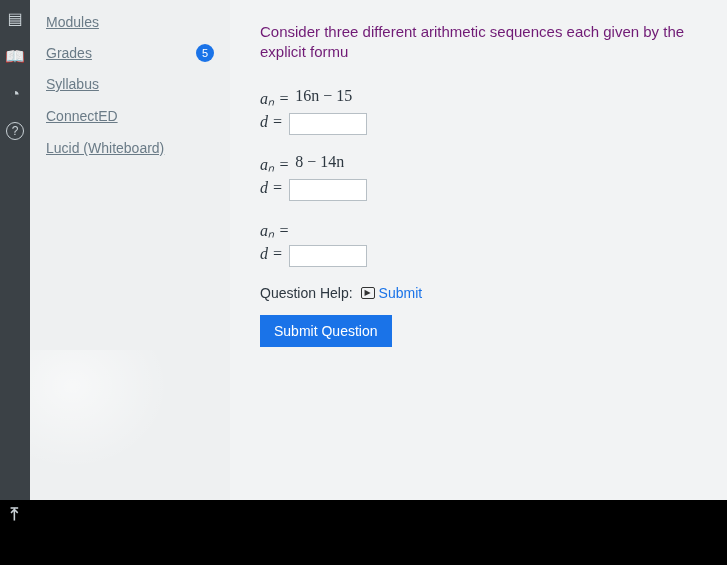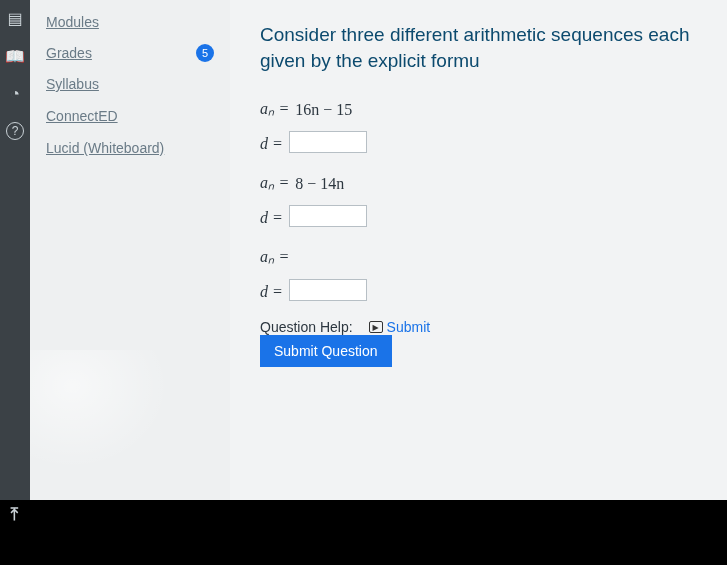--- a/index.html
+++ b/index.html
@@ -59,64 +59,64 @@
     font-size:11px;
     display:flex;align-items:center;justify-content:center;
   }
   .main {
     flex: 1;
     background: #f2f3f4;
     padding: 22px 18px 18px 30px;
     color:#3d4a54;
   }
   .prompt {
-    font-size: 19px;
+    font-size: 15px;
     line-height: 1.35;
     margin-bottom: 24px;
-    color:#0c4a6e;
+    color:#701a75;
   }
   .seq-block {
     margin: 14px 0 18px 0;
     font-family: "Times New Roman", serif;
     font-size: 16px;
     color:#2d3740;
   }
   .seq-block .line {
-    display:flex;align-items:flex-end;gap:6px;
-    margin: 12px 0;
+    display:flex;align-items:flex-start;gap:6px;
+    margin: 4px 0;
   }
   .sub { font-style: italic; }
   .ans-input {
     width: 78px;
     height: 22px;
     border: 1px solid #b7bfc5;
     background: #fff;
     font-size: 14px;
     padding: 0 4px;
   }
   .qhelp {
     margin-top: 14px;
     font-size: 14px;
     color:#2d3740;
-    display:flex;align-items:center;gap:16px;
+    display:flex;align-items:center;gap:8px;
   }
   .video-link {
     color:#1a73e8;
     text-decoration:none;
     display:flex;align-items:center;gap:4px;
     cursor:pointer;
     font-size:14px;
   }
   .play-icon {
     width:14px;height:12px;border:1px solid #333;
     display:flex;align-items:center;justify-content:center;
     font-size:8px;color:#333;border-radius:2px;
   }
   .submit-btn {
-    margin-top: 0;
+    margin-top: 14px;
     background:#1a73e8;
     color:#fff;
     border:none;
     padding: 8px 14px;
     font-size: 14px;
     cursor:pointer;
   }
   .keyboard-tab {
     position:absolute;
     left:6px; bottom:40px;

